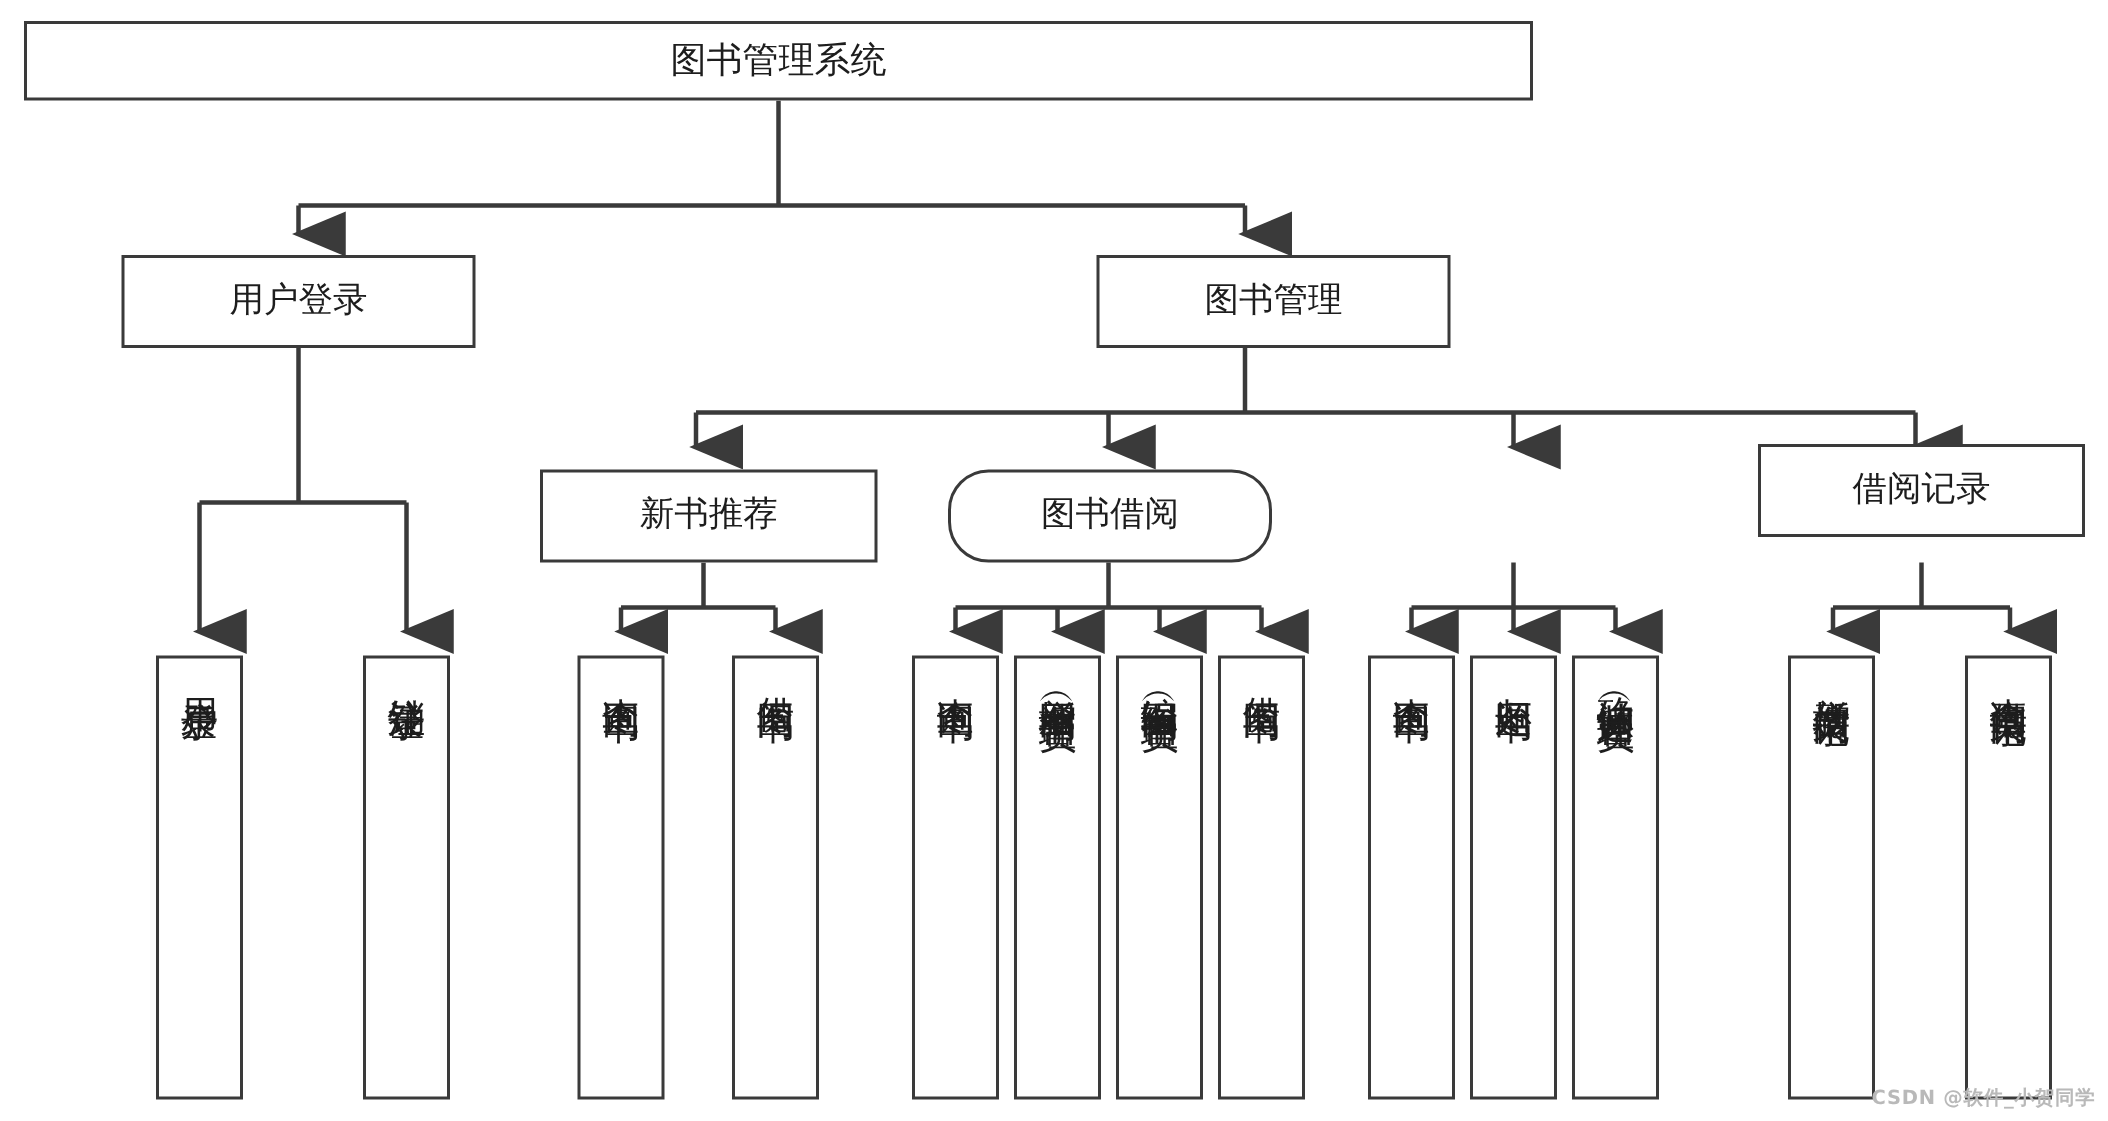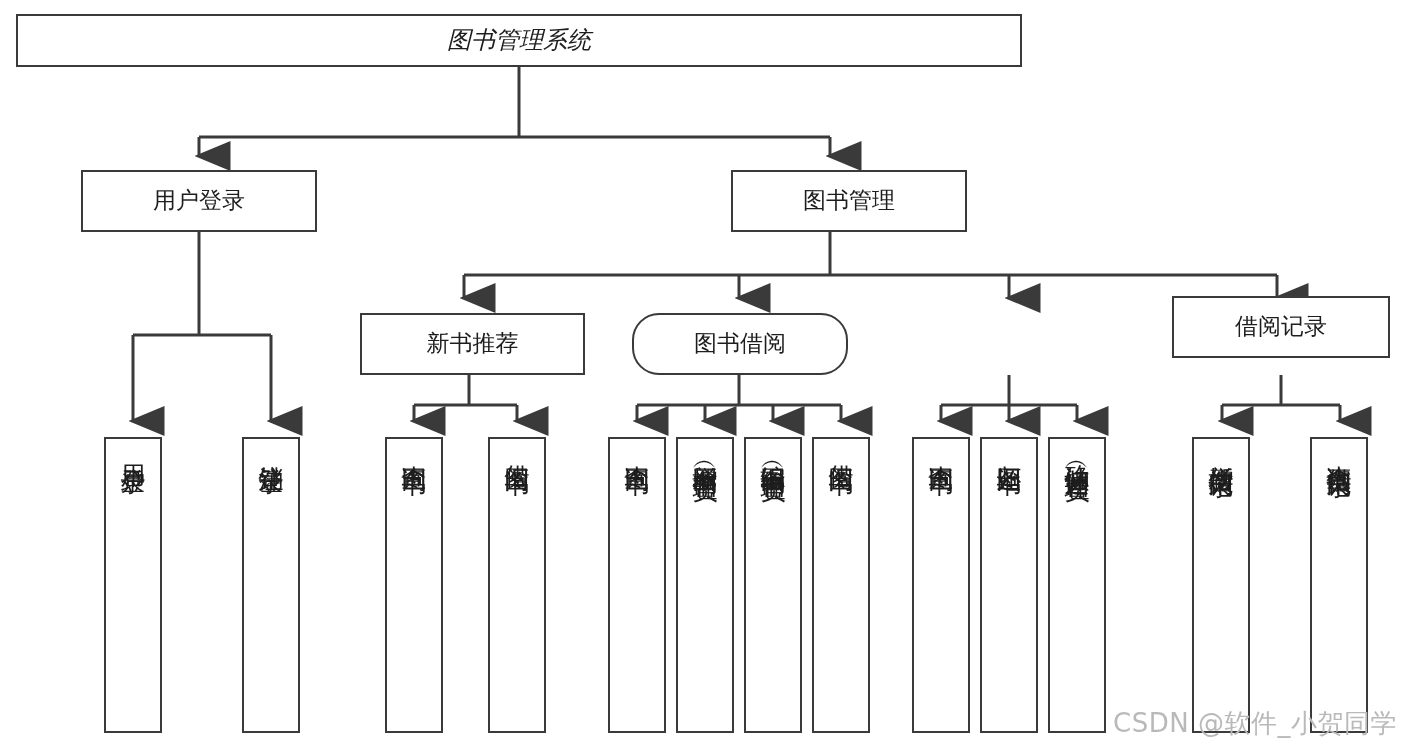--- a/index.html
+++ b/index.html
@@ -40,43 +40,43 @@
     text-align: center;
     line-height: 1.18;
     white-space: nowrap;
   }
   .node.horiz .node-label {
     font-size: 23px;
     writing-mode: horizontal-tb;
   }
   .node.root .node-label {
     font-size: 24px;
-    font-style: italic;
   }
   .node.vert {
     align-items: flex-start;
     justify-content: center;
     padding-top: 6px;
   }
   .node.vert .node-label {
     writing-mode: vertical-rl;
     text-orientation: upright;
     font-size: 25px;
     letter-spacing: 2px;
     line-height: 1.0;
   }
   .watermark {
     position: absolute;
     right: 8px;
     bottom: 6px;
-    font-size: 26px;
+    font-size: 13px;
     color: #b9b9b9;
     letter-spacing: 0.5px;
     z-index: 3;
     white-space: nowrap;
+    font-weight: bold;
   }
 </style>
 </head>
 <body>
 
 <div id="canvas">
 
   <svg id="edges" viewBox="0 0 1405 747">
     <defs>
       <marker id="arrow" viewBox="0 0 12 12" refX="6" refY="10.5" markerWidth="12" markerHeight="12" orient="auto-start-reverse">

